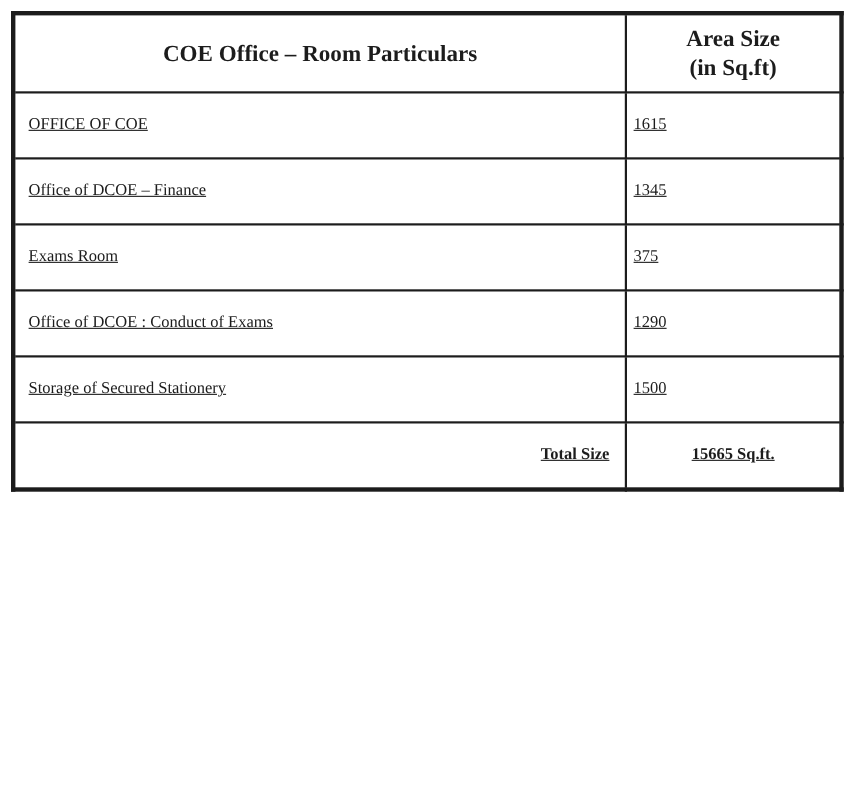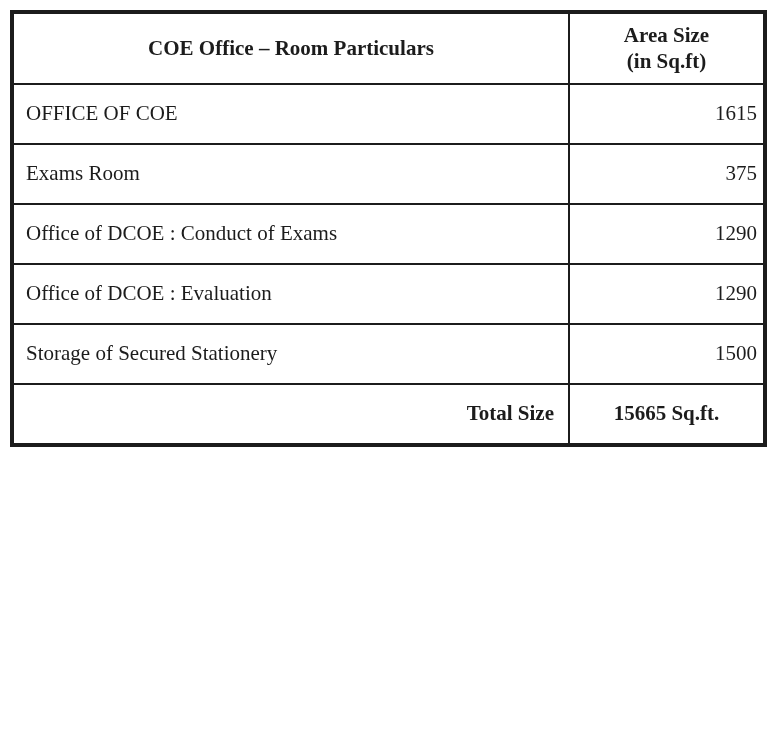--- a/index.html
+++ b/index.html
@@ -30,33 +30,34 @@
   col.c-area { width: 196px; }
   th {
     font-weight: bold;
     font-size: 21px;
     text-align: center;
     vertical-align: middle;
     padding: 8px 6px;
     line-height: 1.25;
   }
   td {
-    font-size: 21px;
+    font-size: 15px;
     vertical-align: middle;
     padding: 8px 6px;
+    text-decoration: underline;
   }
   td.particular {
     text-align: left;
     padding-left: 12px;
     padding-right: 10px;
     height: 42px;
     line-height: 1.25;
   }
   td.area {
-    text-align: right;
+    text-align: left;
   }
   td.total-label {
     text-align: right;
     font-weight: bold;
     padding-right: 14px;
     height: 42px;
   }
   td.total-value {
     text-align: center;
     font-weight: bold;
@@ -80,35 +81,35 @@
         </th>
       </tr>
     </thead>
     <tbody id="rows-body">
   <tr>
     <td class="particular">OFFICE OF COE</td>
     <td class="area">1615</td>
   </tr>
 
 
+  <tr>
+    <td class="particular">Office of DCOE – Finance</td>
+    <td class="area">1345</td>
+  </tr>
 
   <tr>
     <td class="particular">Exams Room</td>
     <td class="area">375</td>
   </tr>
 
   <tr>
     <td class="particular">Office of DCOE : Conduct of Exams</td>
     <td class="area">1290</td>
   </tr>
 
-  <tr>
-    <td class="particular">Office of DCOE : Evaluation</td>
-    <td class="area">1290</td>
-  </tr>
 
 
   <tr>
     <td class="particular">Storage of Secured Stationery</td>
     <td class="area">1500</td>
   </tr>
 
 
 </tbody>
     <tfoot>

